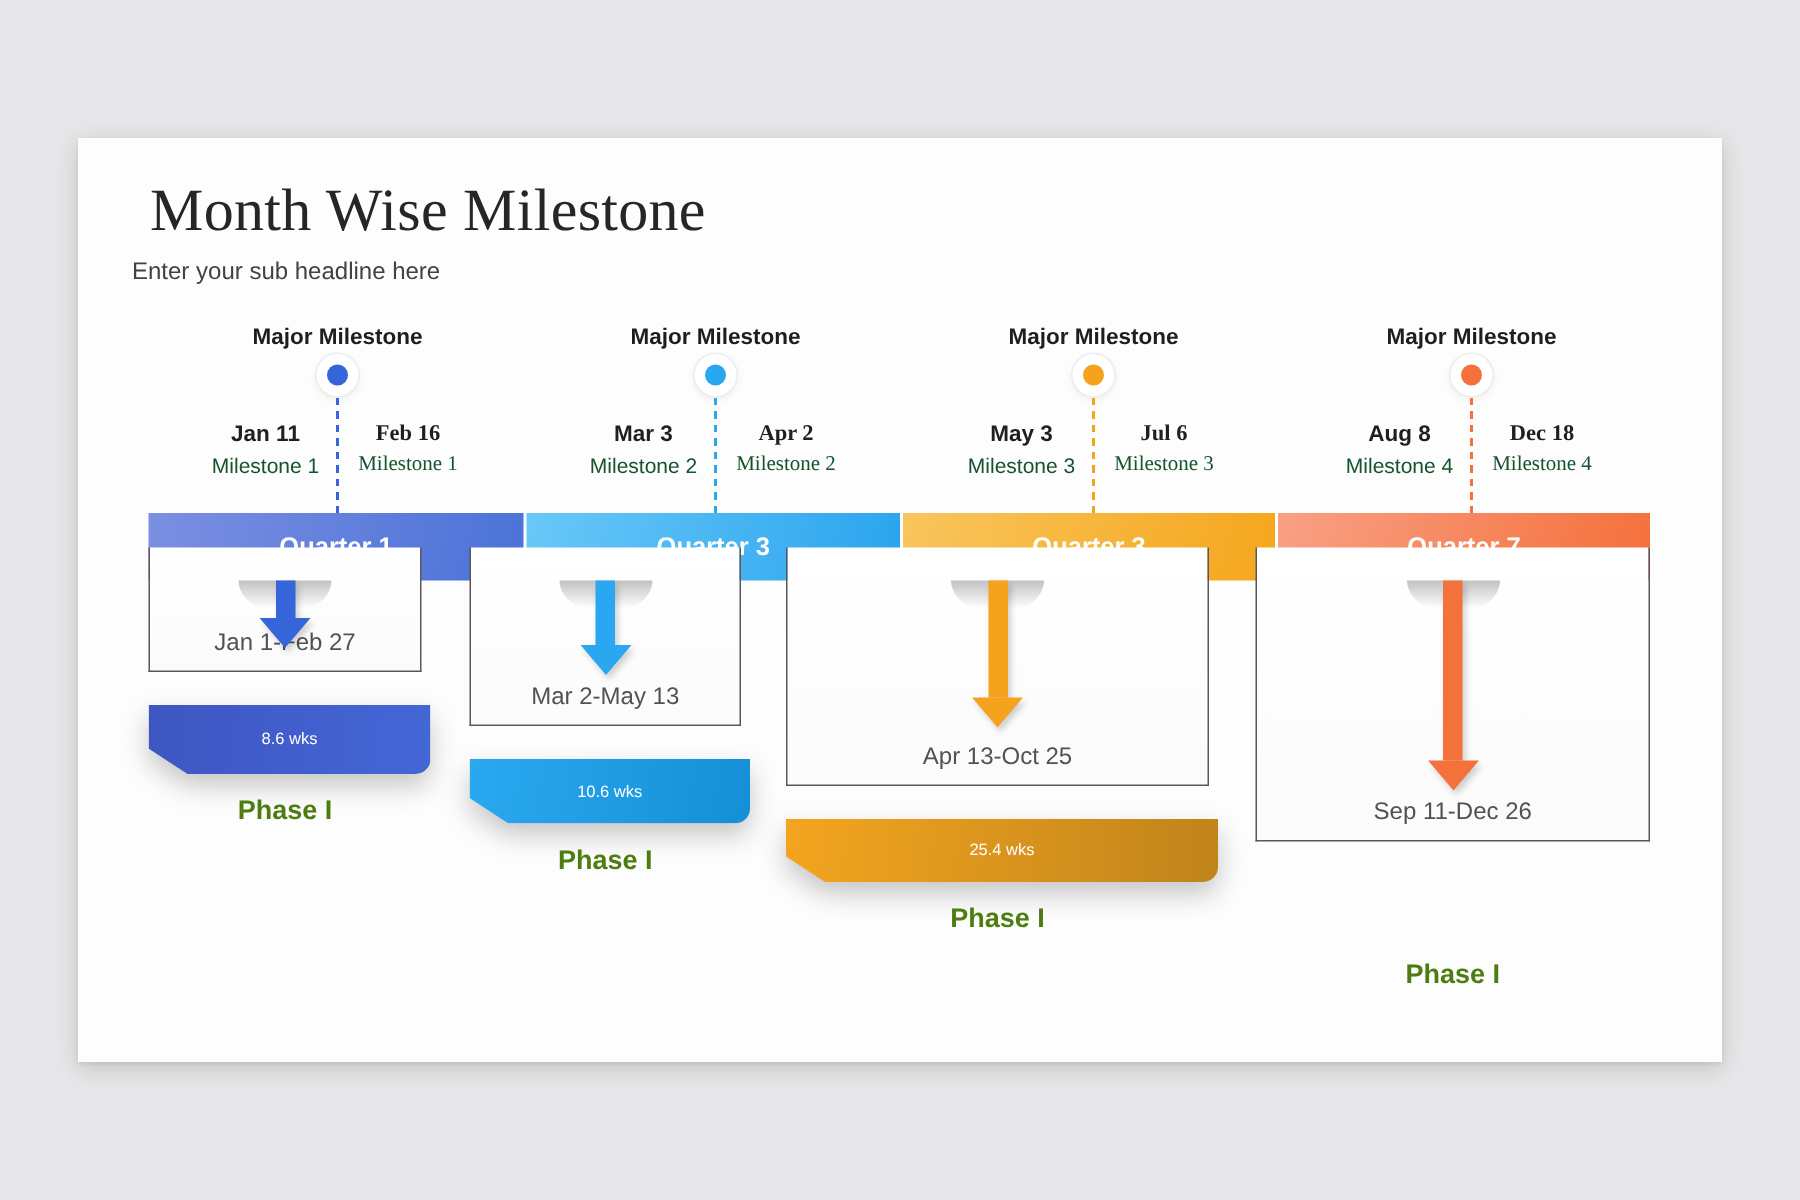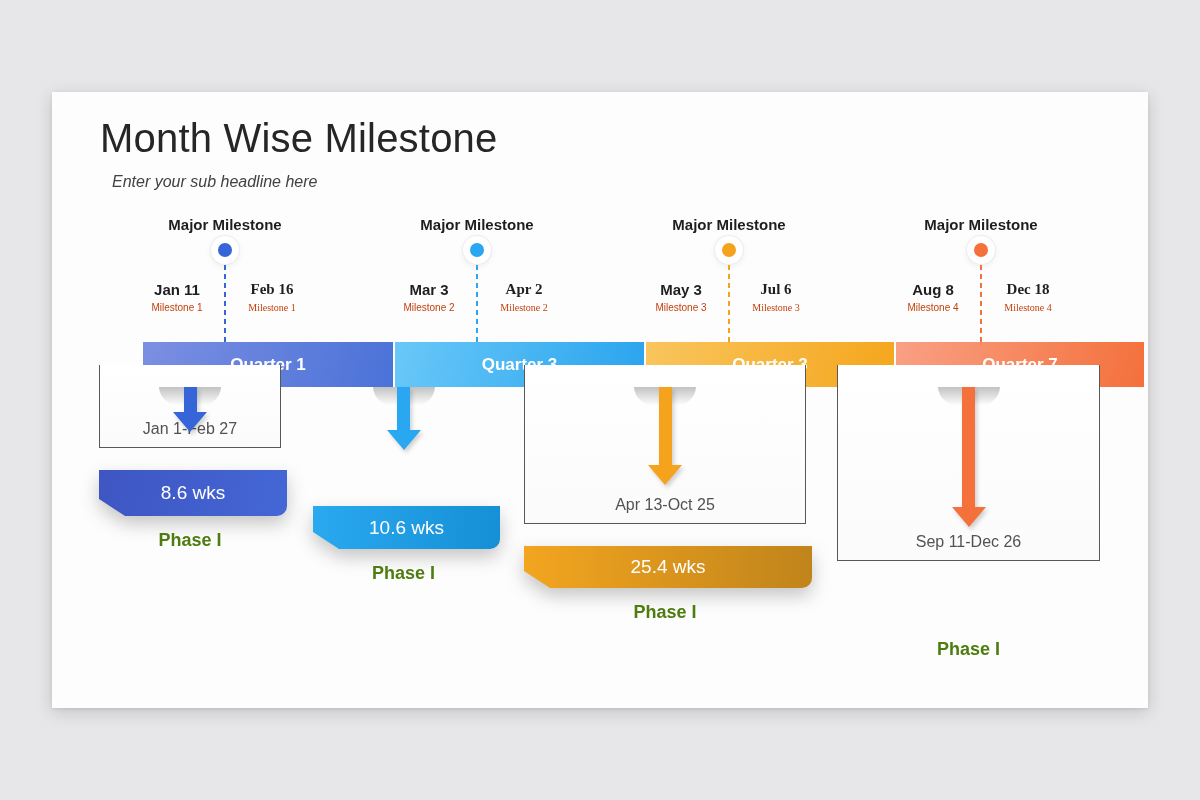--- a/index.html
+++ b/index.html
@@ -7,24 +7,24 @@
     position:relative; width:1200px; height:800px; overflow:hidden;
     background:#e7e7e9; font-family:"Liberation Sans", sans-serif;
   }
   .slide {
     position:absolute; left:52px; top:92px; width:1096px; height:616px;
     background:#fdfdfd;
     box-shadow:0 4px 16px rgba(0,0,0,.16), 0 1px 3px rgba(0,0,0,.08);
   }
   .title {
     position:absolute; left:100px; top:116px; font-size:40px;
-    color:#262626; letter-spacing:.2px;
+    color:#262626; letter-spacing:.2px;font-family:Liberation Serif, serif;
   }
   .subtitle {
-    position:absolute; left:112px; top:173px; font-size:16px; color:#424242;font-style:italic;
+    position:absolute; left:88px; top:173px; font-size:16px; color:#424242;
   }
 
   .quarter { position:absolute; inset:0;border-radius:21px; }
   .q1 { --line-x:225px; --bar-left:99px;  --bar-w:250px; --card-left:99px;  --card-w:182px; --white-h:83px;  --arrow-len:45px;  --ribbon-h:46px; }
   .q2 { --line-x:477px; --bar-left:351px; --bar-w:249px; --card-left:313px; --card-w:181px; --white-h:119px; --arrow-len:63px;  --ribbon-h:43px; }
   .q3 { --line-x:729px; --bar-left:602px; --bar-w:248px; --card-left:524px; --card-w:282px; --white-h:159px; --arrow-len:98px;  --ribbon-h:42px; }
   .q4 { --line-x:981px; --bar-left:852px; --bar-w:248px; --card-left:837px; --card-w:263px; --white-h:196px; --arrow-len:140px; --ribbon-h:42px; }
 
   .major-label {
     position:absolute; top:216px; left:calc(var(--line-x) - 90px); width:180px;
@@ -41,27 +41,27 @@
   }
   .dash-line {
     position:absolute; top:265px; left:calc(var(--line-x) - 1px);
     width:2px; height:77px;
     background-image:repeating-linear-gradient(to bottom, var(--accent) 0 5px, transparent 5px 9px);
   }
   .ms-col { position:absolute; top:281px; width:120px; text-align:center; }
   .ms-left  { left:calc(var(--line-x) - 108px);text-align:center; }
   .ms-right { left:calc(var(--line-x) - 13px);font-family:Liberation Serif, serif; }
   .ms-date  { font-size:15px; font-weight:bold; color:#1f1f1f; }
-  .ms-label { margin-top:4px; font-size:10px; color:#c2410c; }
+  .ms-label { margin-top:4px; font-size:14px; color:#14532d; }
 
   .bar {
     position:absolute; top:342px; left:var(--bar-left); width:var(--bar-w); height:45px;
     background:linear-gradient(105deg, var(--bar-from), var(--bar-to));
     display:flex; align-items:center; justify-content:center;
-    color:#fff; font-weight:bold; font-size:17px;margin-left:44px;
+    color:#fff; font-weight:bold; font-size:17px;
   }
 
   .card {
     position:absolute; top:365px; left:var(--card-left); width:var(--card-w);
     height:var(--white-h); box-sizing:border-box;
     background:linear-gradient(#ffffff, #fbfbfb);
     border-left:1px solid #585858; border-right:1px solid #585858; border-bottom:1px solid #585858;
   }
   .range {
     position:absolute; left:0; right:0; bottom:9px;
@@ -84,21 +84,21 @@
     position:absolute; top:calc(387px + var(--white-h)); left:var(--card-left);
     width:calc(var(--card-w) + 6px); height:var(--ribbon-h);
     filter:drop-shadow(0 8px 9px rgba(0,0,0,.22));
   }
   .ribbon {
     width:100%; height:100%;
     background:linear-gradient(95deg, var(--ribbon-from), var(--ribbon-to));
     border-radius:0 0 10px 0;
     clip-path:polygon(0 0, 100% 0, 100% 100%, 26px 100%, 0 calc(100% - 17px));
     display:flex; align-items:center; justify-content:center;
-    color:#fff; font-size:19px;
+    color:#fff; font-size:11px;
   }
   .phase {
     position:absolute; top:calc(387px + var(--white-h) + var(--ribbon-h) + 14px);
     left:var(--card-left); width:var(--card-w);
     text-align:center; font-weight:bold; font-size:18px; color:#4d7c0f;
   }
 </style>
 </head>
 <body>
 
@@ -145,20 +145,23 @@
     <div class="dash-line"></div>
     <div class="ms-col ms-left">
       <div class="ms-date">Mar 3</div>
       <div class="ms-label">Milestone 2</div>
     </div>
     <div class="ms-col ms-right">
       <div class="ms-date">Apr 2</div>
       <div class="ms-label">Milestone 2</div>
     </div>
     <div class="bar">Quarter 3</div>
+    <div class="card">
+      <div class="range">Mar 2-May 13</div>
+    </div>
     <div class="notch"></div>
     <div class="arrow">
         <div class="shaft"></div>
         <div class="head"></div>
       </div>
     <div class="ribbon-wrap">
       <div class="ribbon">10.6 wks</div>
     </div>
     <div class="phase">Phase I</div>
   </div>

